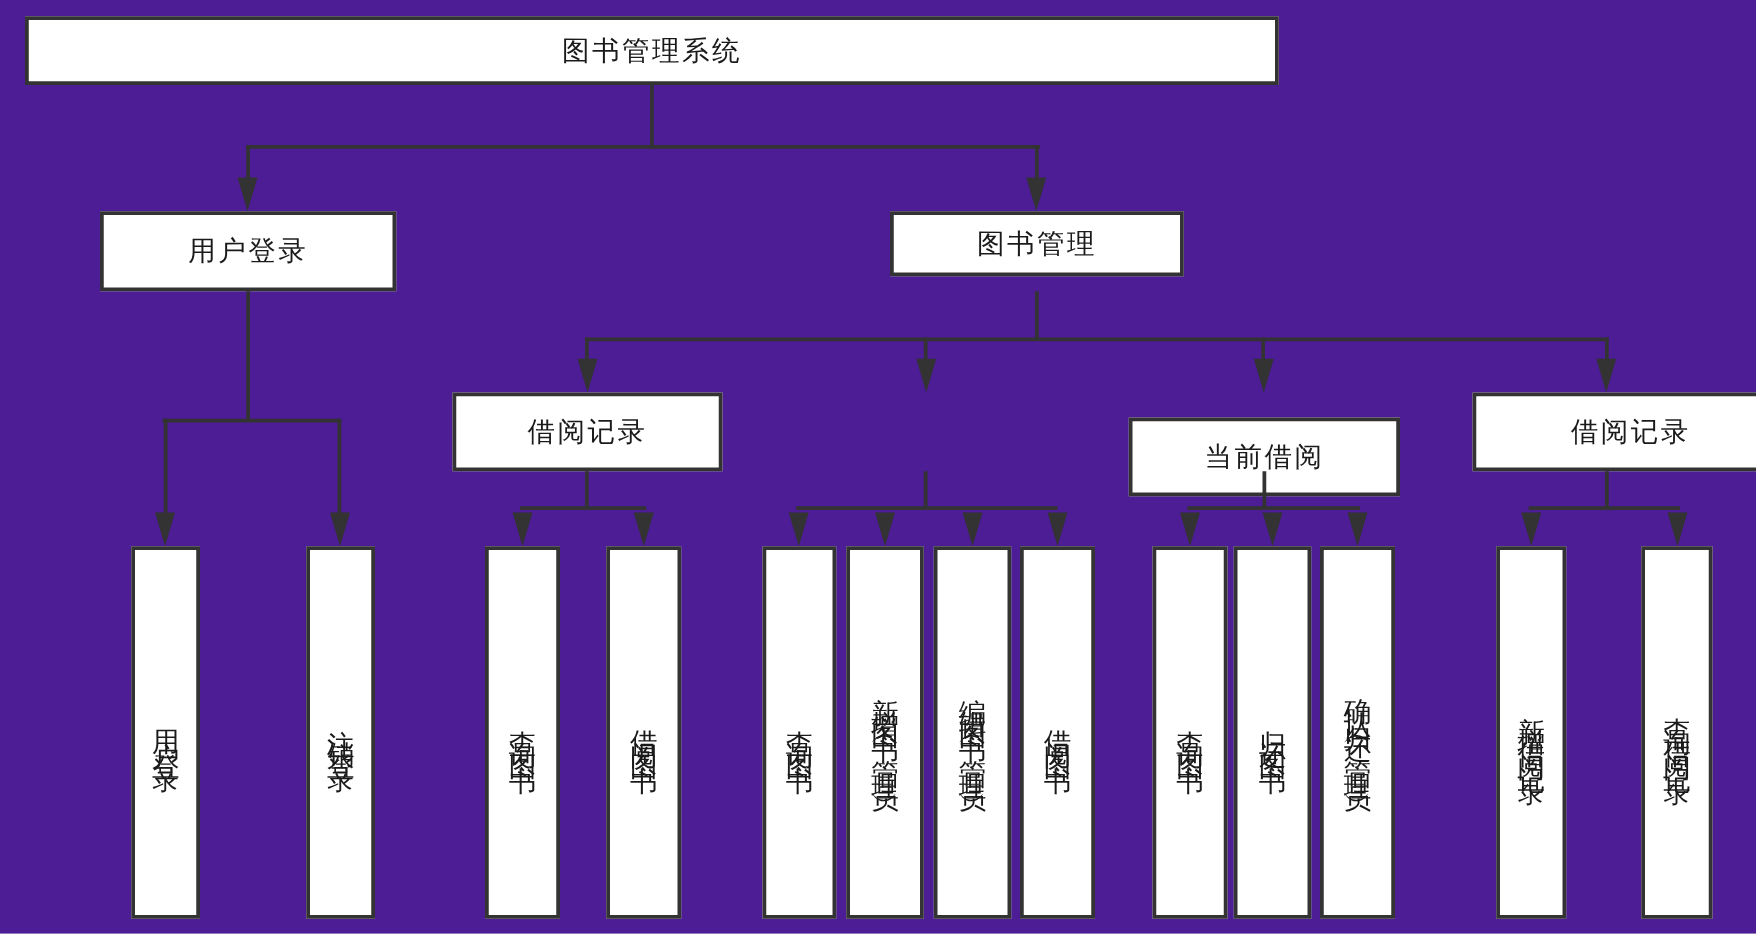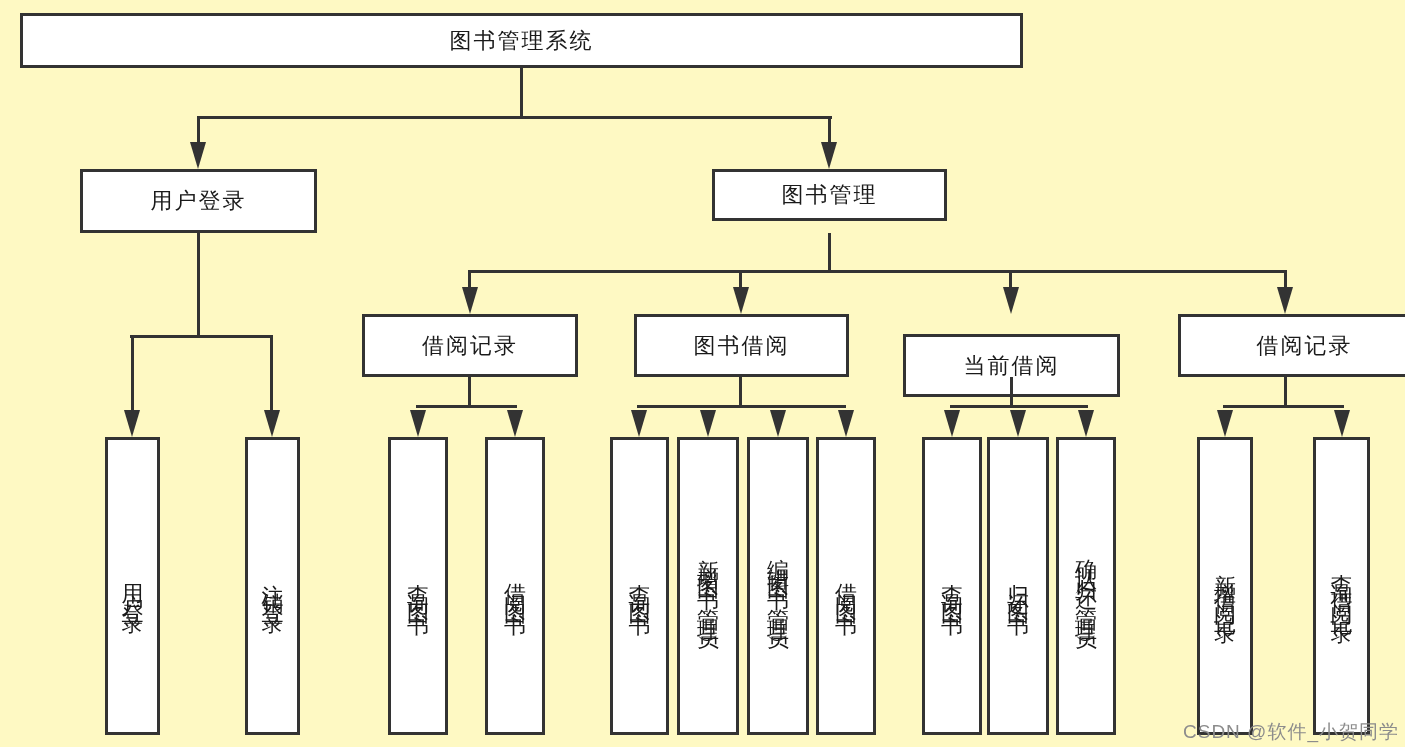--- a/index.html
+++ b/index.html
@@ -1,19 +1,19 @@
 <!DOCTYPE html>
 <html><head>
 <meta charset="utf-8">
 <style>
   html,body{margin:0;padding:0;background:#ffffff;}
   .canvas{
     position:relative;
     width:1405px;height:747px;
-    background:#fef9c3;
+    background:#4c1d95;
     font-family:"Liberation Sans", sans-serif;
     overflow:hidden;
   }
   .box{
     position:absolute;
     box-sizing:border-box;
     border:3px solid #333333;
     background:#ffffff;
     display:flex;
     align-items:center;
@@ -87,23 +87,20 @@
   <div class="vline" style="left:739px;top:270px;width:3px;height:18px;"></div>
   <div class="arrow" style="left:733px;top:287px;"></div>
   <div class="vline" style="left:1009px;top:270px;width:3px;height:18px;"></div>
   <div class="arrow" style="left:1003px;top:287px;"></div>
   <div class="vline" style="left:1284px;top:270px;width:3px;height:18px;"></div>
   <div class="arrow" style="left:1277px;top:287px;"></div>
 
   <div class="box" style="left:362px;top:314px;width:216px;height:63px;">
     <span>借阅记录</span>
   </div>
-  <div class="box" style="left:634px;top:314px;width:215px;height:63px;">
-    <span>图书借阅</span>
-  </div>
   <div class="box" style="left:903px;top:314px;width:217px;height:63px;margin-top:20px;">
     <span>当前借阅</span>
   </div>
   <div class="box" style="left:1178px;top:314px;width:253px;height:63px;">
     <span>借阅记录</span>
   </div>
 
   <div class="vline" style="left:468px;top:377px;width:3px;height:30px;"></div>
   <div class="hline" style="left:416px;top:405px;width:101px;height:3px;"></div>
   <div class="arrow" style="left:410px;top:410px;"></div>
@@ -164,15 +161,14 @@
     <span class="vtext">确认归还（管理员）</span>
   </div>
 
   <div class="box leaf" style="left:1197px;top:437px;width:56px;height:298px;">
     <span class="vtext">新增借阅记录</span>
   </div>
   <div class="box leaf" style="left:1313px;top:437px;width:57px;height:298px;">
     <span class="vtext">查询借阅记录</span>
   </div>
 
-  <div class="watermark">CSDN @软件_小贺同学</div>
 
 </div>
 
 </body></html>

